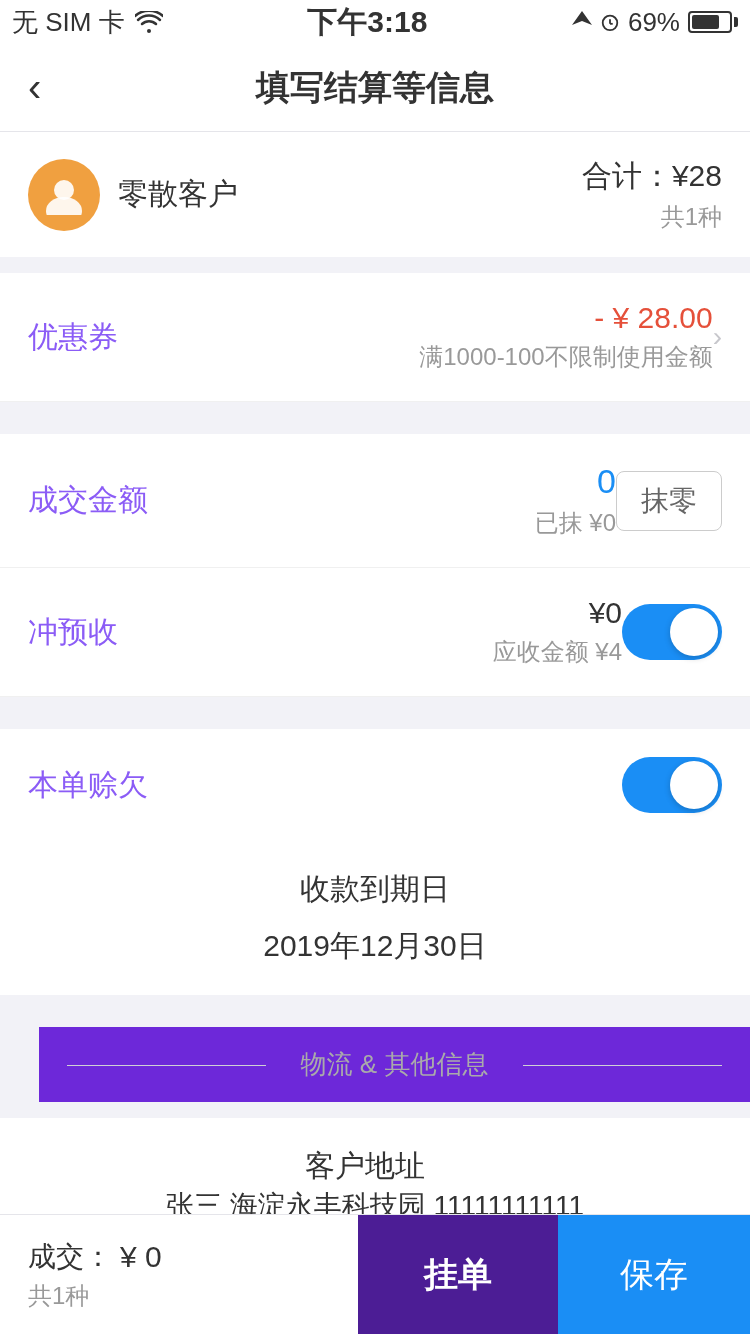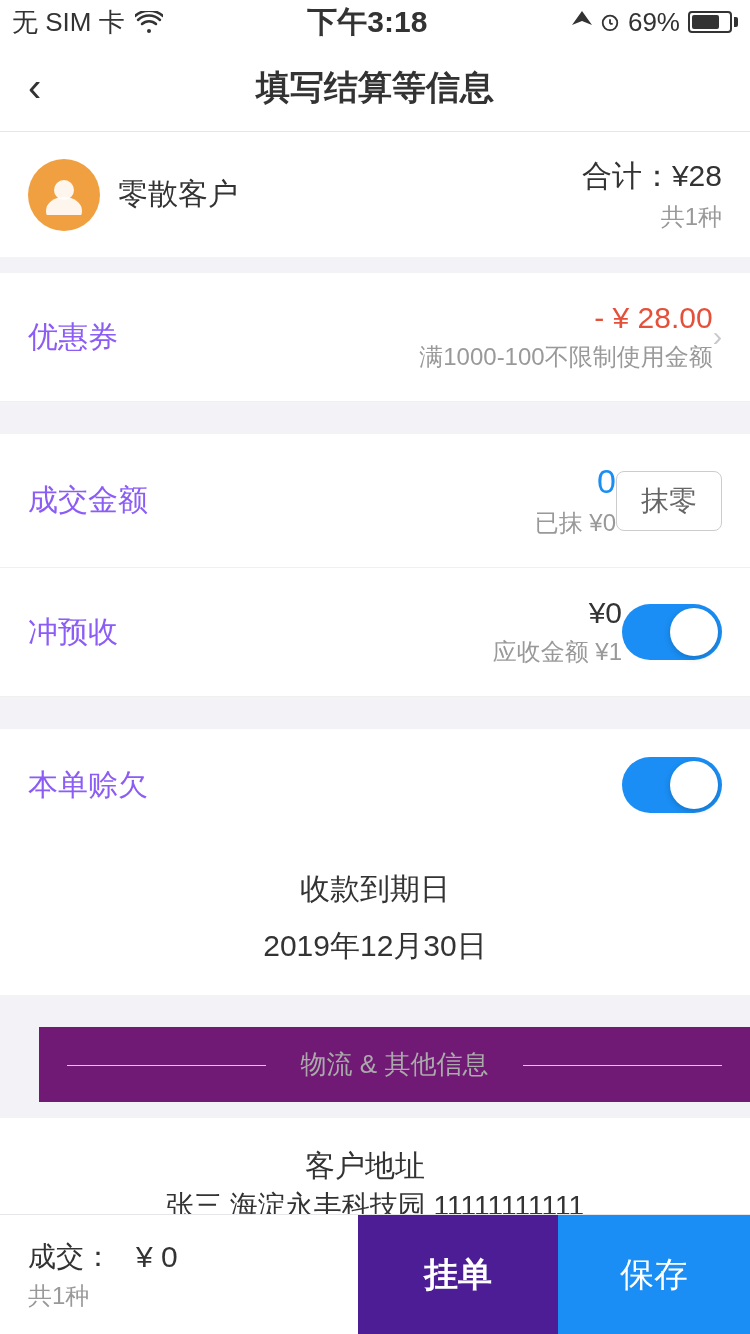--- a/index.html
+++ b/index.html
@@ -159,21 +159,21 @@
     }
 
     
     .section-divider {
       height: 16px;
       background: #f2f2f7;
     }
 
     
     .section-label-row {
-      background: #701a75;
+      background: #6d28d9;
       padding: 20px 28px;
       text-align: center;
       position: relative;
       margin-left: 39px;
     }
     .section-label-row::before,
     .section-label-row::after {
       content: '';
       position: absolute;
       top: 50%;
@@ -221,21 +221,21 @@
       height: 120px;
       background: #fff;
       display: flex;
       align-items: center;
       border-top: 1px solid #e5e5ea;
     }
     .bottom-info {
       flex: 1;
       padding: 0 28px;
     }
-    .bottom-deal { font-size: 28px; color: #333; display: flex; align-items: center; gap: 24px; }
+    .bottom-deal { font-size: 28px; color: #333; display: flex; align-items: center; gap: 8px; }
     .bottom-deal-amount { font-size: 30px; font-weight: 500; }
     .bottom-count { font-size: 24px; color: #999; margin-top: 4px; }
     .bottom-btn-hang {
       width: 200px;
       height: 120px;
       background: #4c1d95;
       display: flex; align-items: center; justify-content: center;
       font-size: 34px;
       color: #fff;
       font-weight: 700;
@@ -333,21 +333,21 @@
         </div>
         <button class="round-zero-btn">抹零</button>
       </div>
     </div>
 
     <div class="row-item">
       <span class="row-label">冲预收</span>
       <div class="row-right">
         <div>
           <div class="row-value" style="text-align:right;">¥0</div>
-          <div class="row-subtext">应收金额 ¥1</div>
+          <div class="row-subtext">应收金额 ¥4</div>
         </div>
         <div class="toggle-switch">
           <div class="knob"></div>
         </div>
       </div>
     </div>
   </div>
 
   <div class="section-divider"></div>
 

